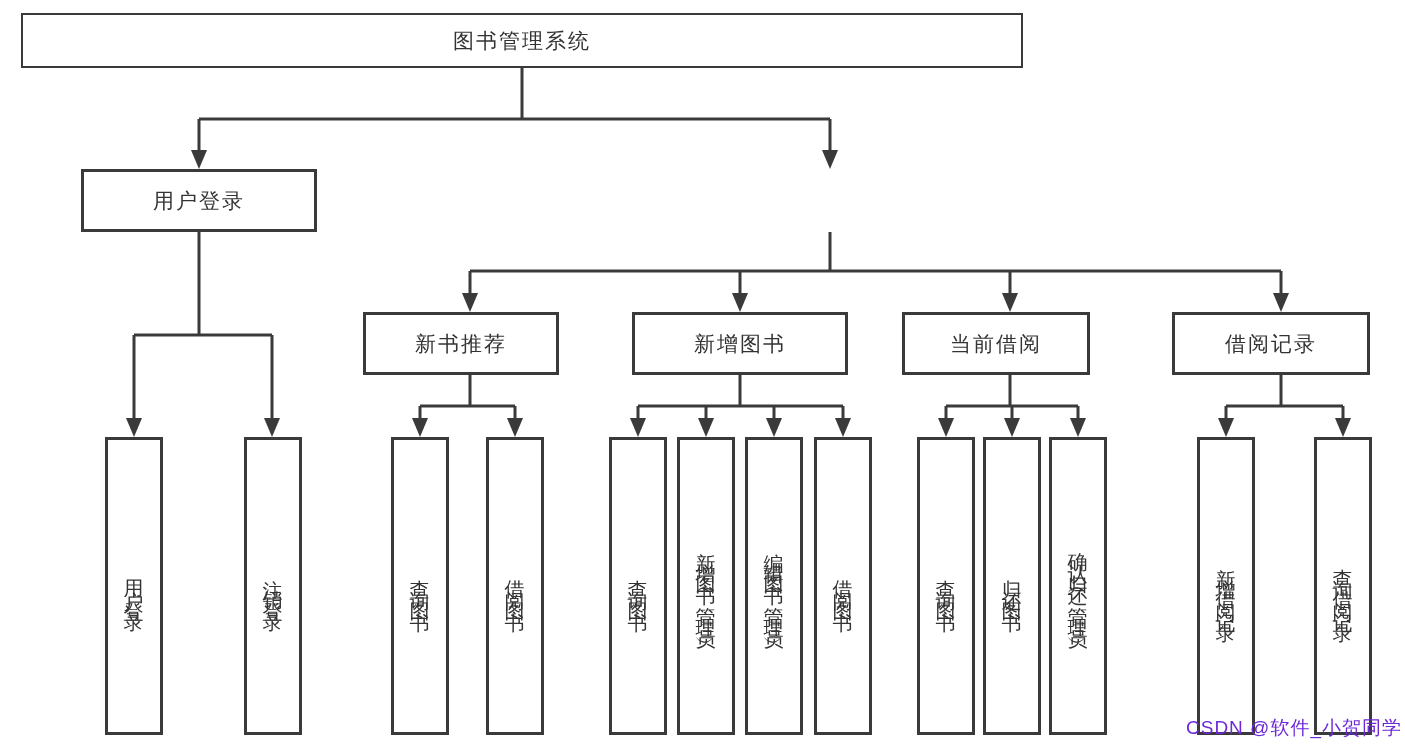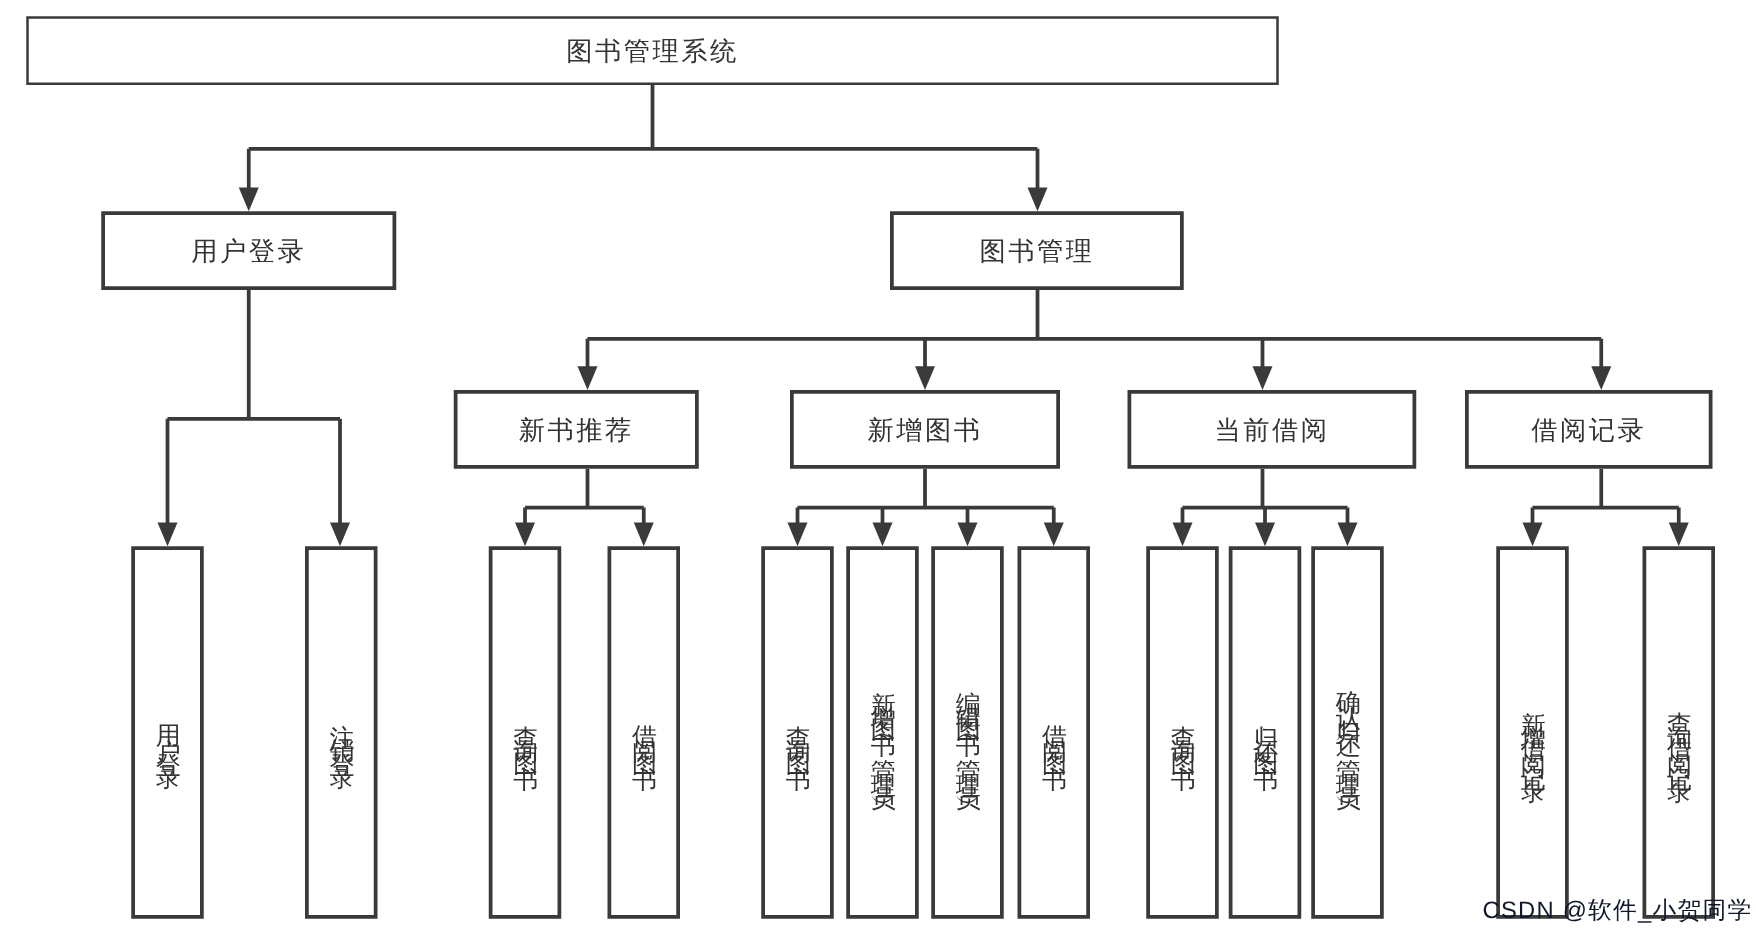--- a/index.html
+++ b/index.html
@@ -34,21 +34,21 @@
     white-space: nowrap;
   }
   
   #n-root  { left: 21px;  top: 13px;  width: 1002px; height: 55px; }
   
   #n-user-login { left: 81px;  top: 169px; width: 236px; height: 63px; }
   #n-book-mgmt  { left: 712px; top: 169px; width: 235px; height: 63px; }
   
   #n-new-book-rec    { left: 363px;  top: 312px; width: 196px; height: 63px; }
   #n-book-borrowing  { left: 632px;  top: 312px; width: 216px; height: 63px; }
-  #n-current-borrow  { left: 902px;  top: 312px; width: 231px; height: 63px; }
+  #n-current-borrow  { left: 902px;  top: 312px; width: 188px; height: 63px; }
   #n-borrow-records  { left: 1172px; top: 312px; width: 198px; height: 63px; }
   
   .leaf { top: 437px; width: 58px; height: 298px; }
   #l-0  { left: 105px; }
   #l-1  { left: 244px; }
   #l-2  { left: 391px; }
   #l-3  { left: 486px; }
   #l-4  { left: 609px; }
   #l-5  { left: 677px; }
   #l-6  { left: 745px; }
@@ -59,21 +59,21 @@
   #l-11 { left: 1197px; }
   #l-12 { left: 1314px; }
   
   #watermark {
     position: absolute;
     left: 1186px;
     top: 715px;
     z-index: 5;
     font-size: 19px;
     letter-spacing: 1px;
-    color: #0f172a;
+    color: #6d28d9;
     white-space: nowrap;
   }
 </style>
 </head>
 <body>
 
 <div id="canvas">
 
   <svg id="connector-layer" width="1405" height="747">
 
@@ -110,21 +110,20 @@
       <polygon points="1004,418 1020,418 1012,437"></polygon>
       <polygon points="1070,418 1086,418 1078,437"></polygon>
       <polygon points="1218,418 1234,418 1226,437"></polygon>
       <polygon points="1335,418 1351,418 1343,437"></polygon>
     </g>
   </svg>
 
   <div class="node h-node root-node" id="n-root">图书管理系统</div>
 
   <div class="node h-node" id="n-user-login">用户登录</div>
-  <div class="node h-node" id="n-book-mgmt">图书管理</div>
 
   <div class="node h-node" id="n-new-book-rec">新书推荐</div>
   <div class="node h-node" id="n-book-borrowing">新增图书</div>
   <div class="node h-node" id="n-current-borrow">当前借阅</div>
   <div class="node h-node" id="n-borrow-records">借阅记录</div>
 
   <div class="node v-node leaf" id="l-0">用户登录</div>
   <div class="node v-node leaf" id="l-1">注销登录</div>
   <div class="node v-node leaf" id="l-2">查询图书</div>
   <div class="node v-node leaf" id="l-3">借阅图书</div>

